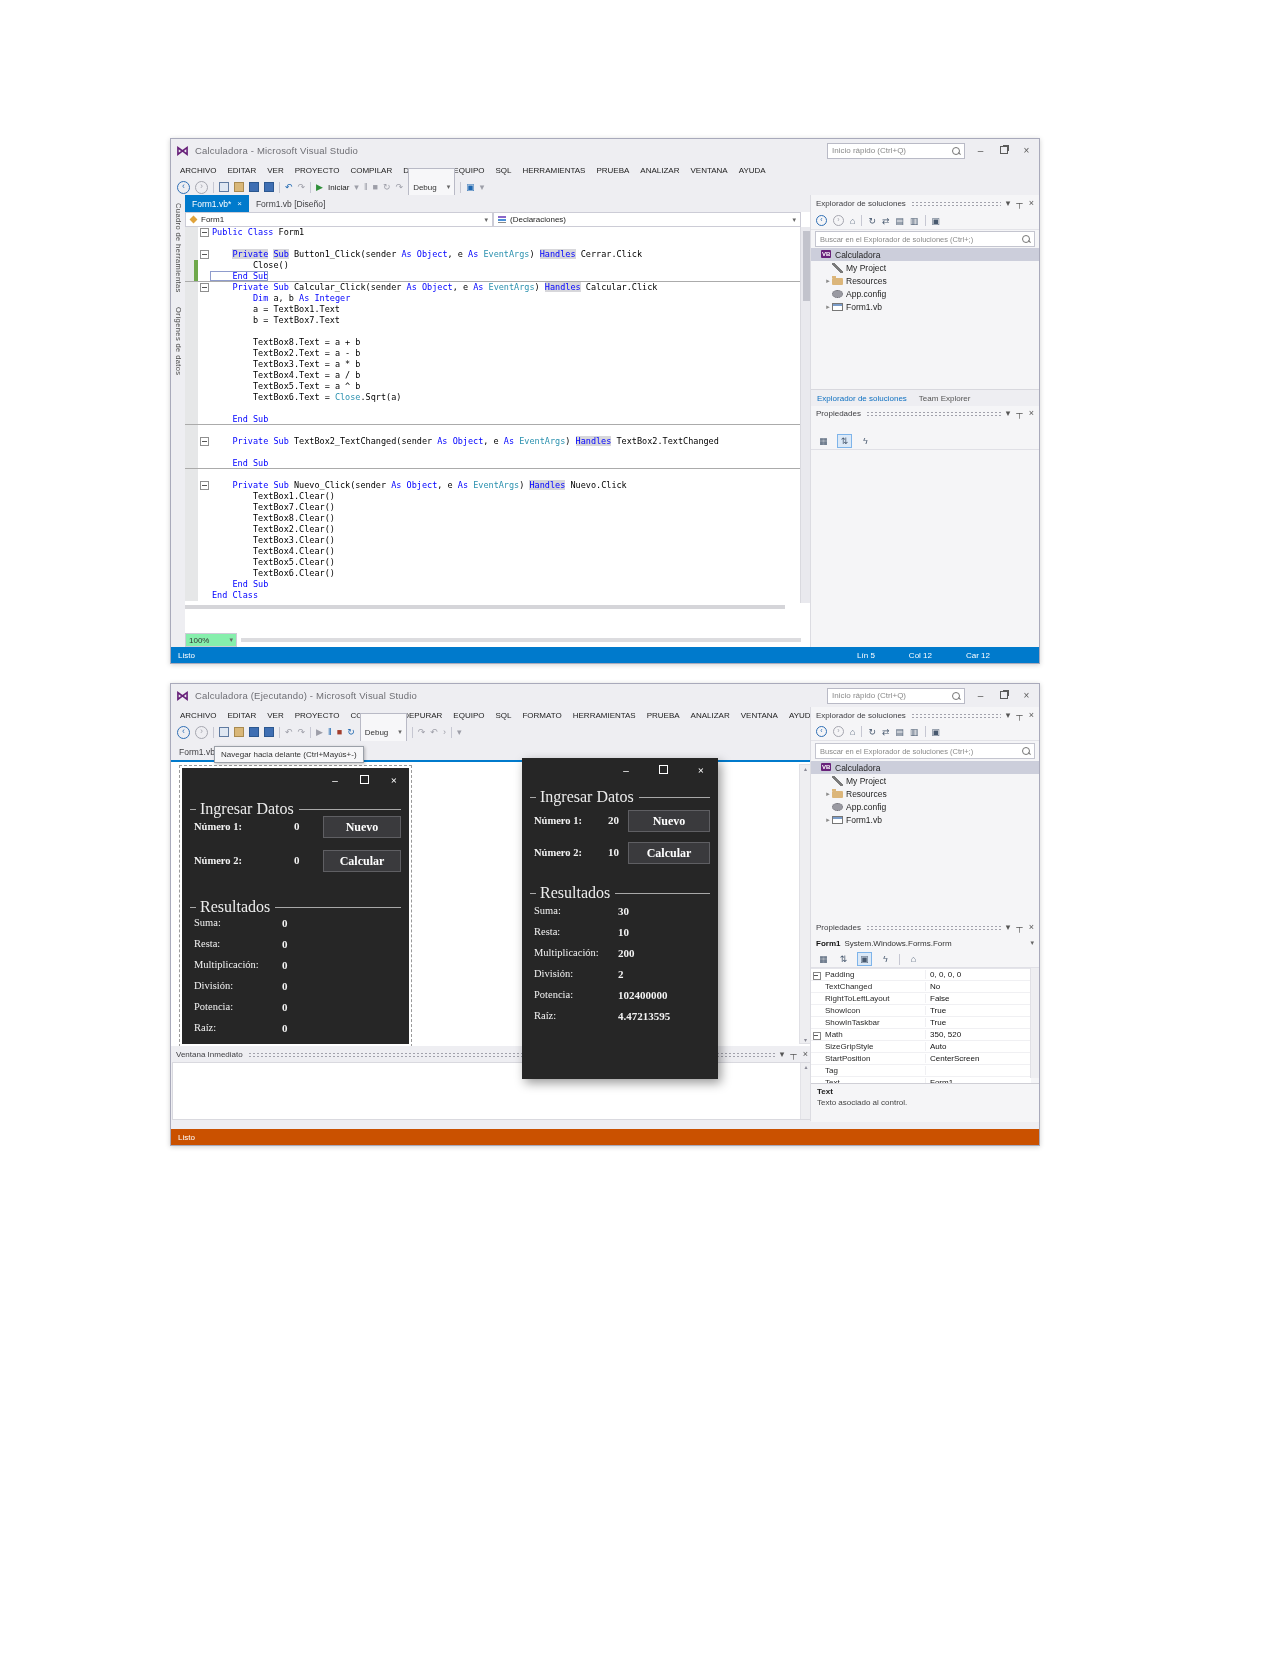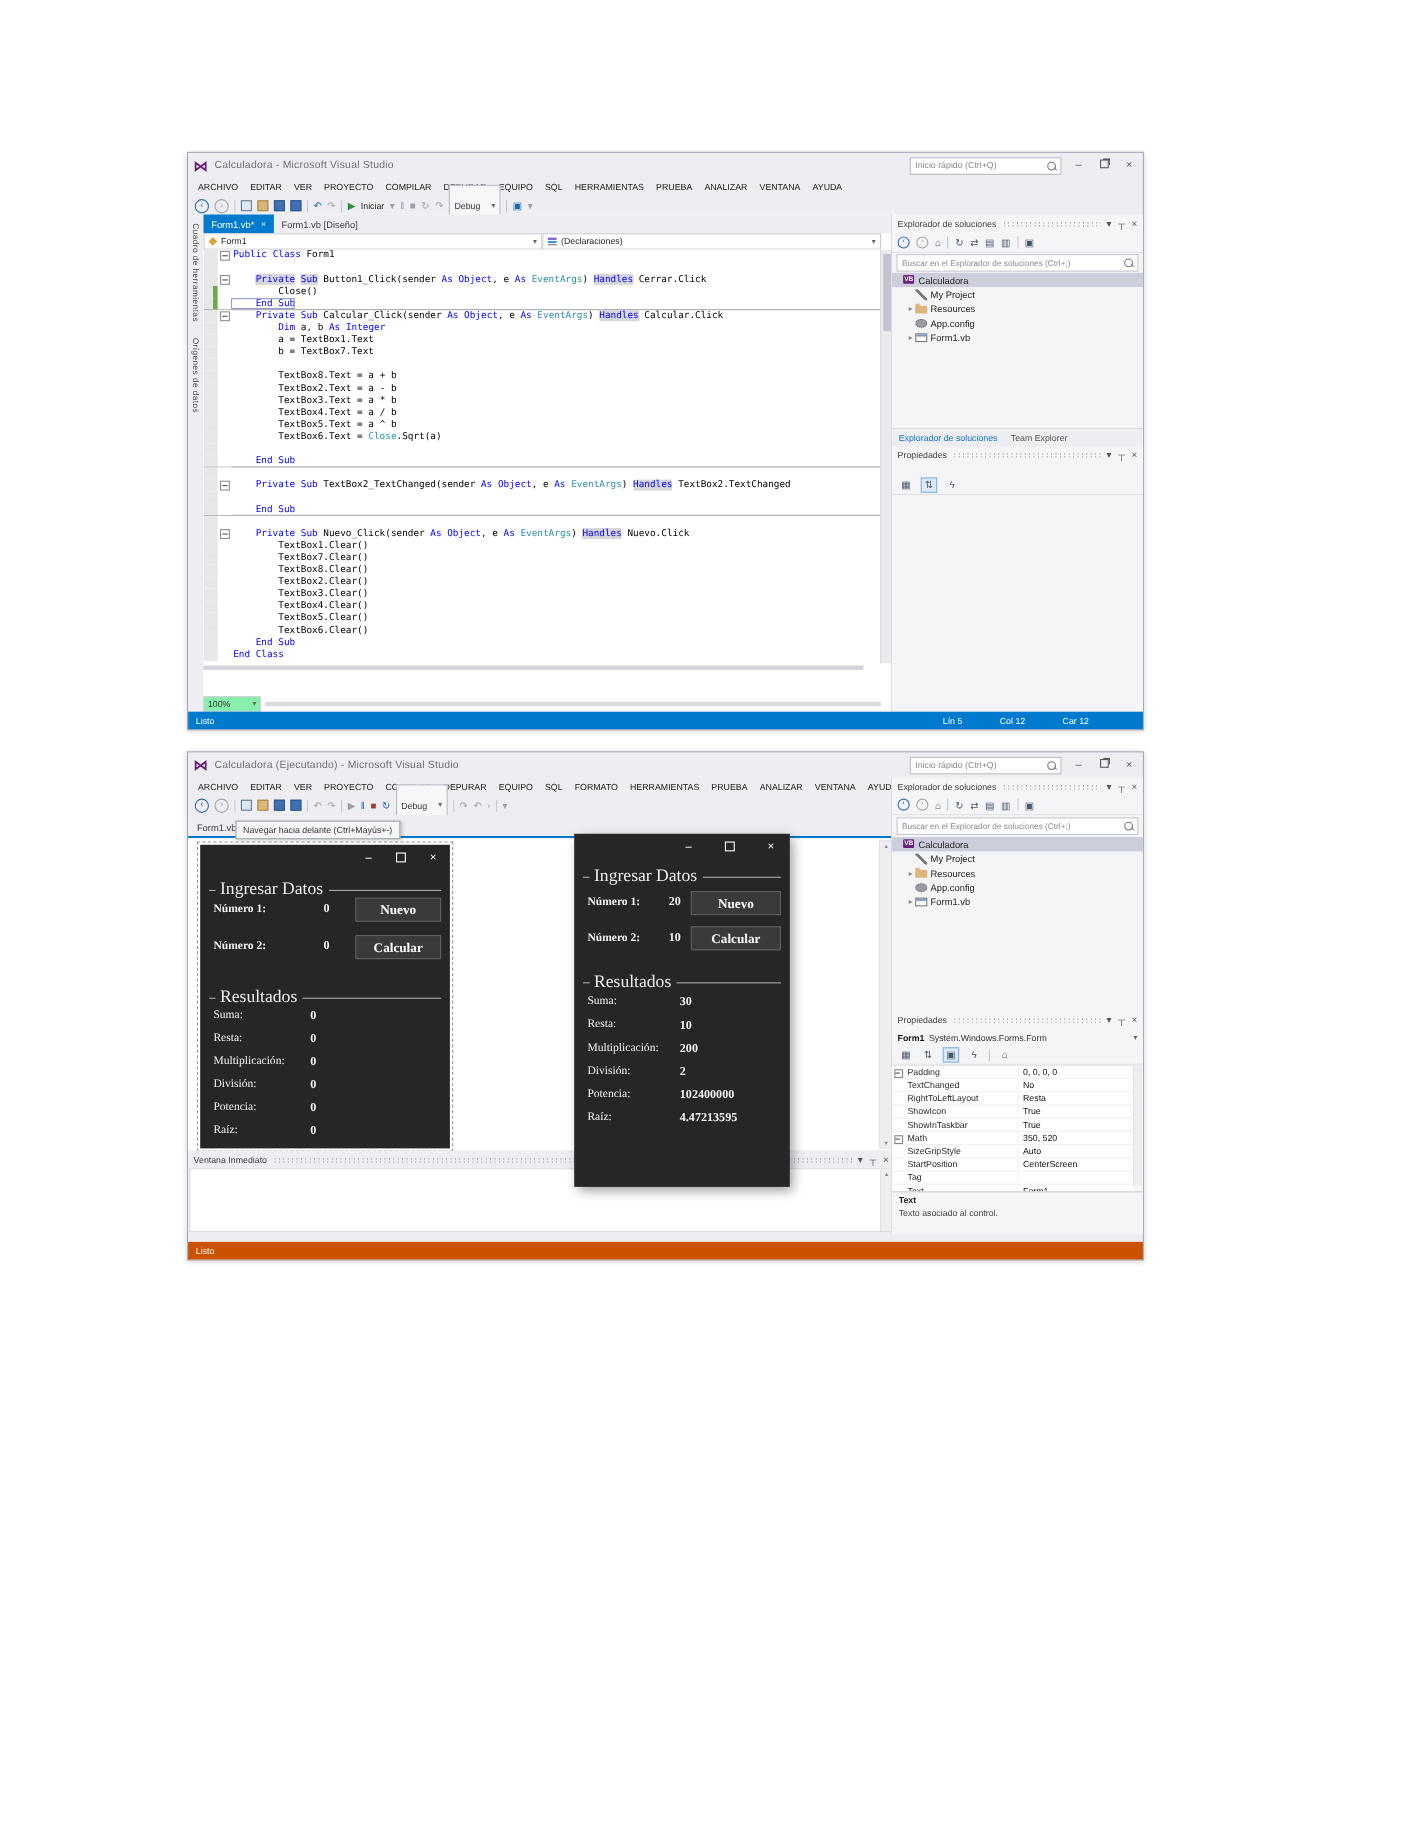--- a/index.html
+++ b/index.html
@@ -856,21 +856,21 @@
 
           <div class="prow">
             <span class="pexp"></span>
             <span class="pname">TextChanged</span>
             <span class="pval">No</span>
           </div>
 
           <div class="prow">
             <span class="pexp"></span>
             <span class="pname">RightToLeftLayout</span>
-            <span class="pval">Resta</span>
+            <span class="pval">False</span>
           </div>
 
           <div class="prow">
             <span class="pexp"></span>
             <span class="pname">ShowIcon</span>
             <span class="pval">True</span>
           </div>
 
           <div class="prow">
             <span class="pexp"></span>

